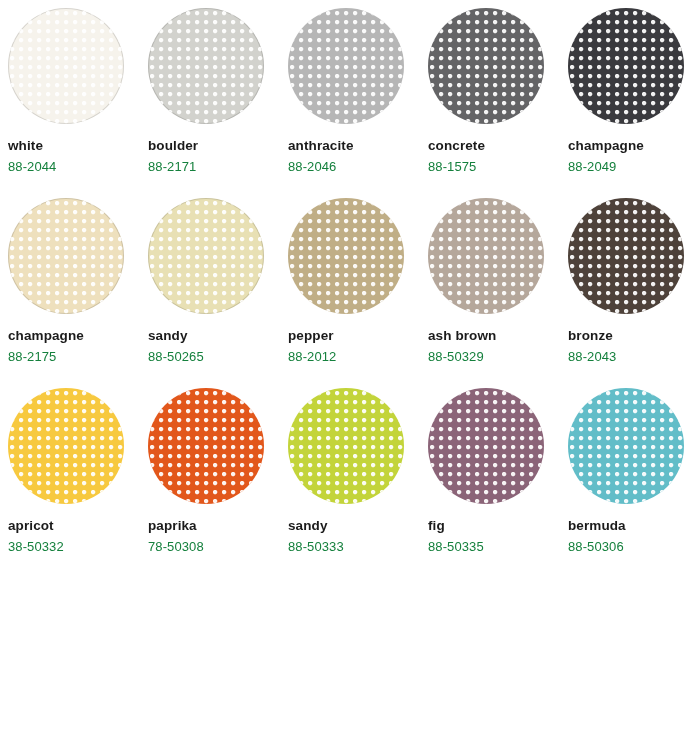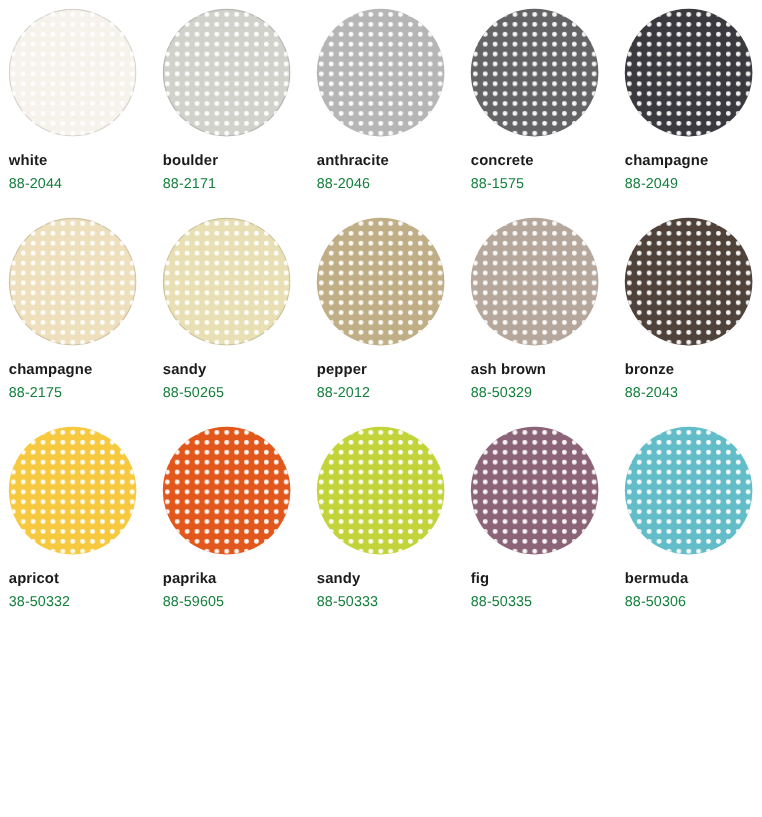--- a/index.html
+++ b/index.html
@@ -169,21 +169,21 @@
         <div class="disc" style="background-color: rgb(247, 201, 63);"></div>
       </div>
       <div class="swatch-name">apricot</div>
       <div class="swatch-code">38-50332</div>
     </div>
     <div class="swatch-cell">
       <div class="disc-wrap">
         <div class="disc" style="background-color: rgb(226, 87, 27);"></div>
       </div>
       <div class="swatch-name">paprika</div>
-      <div class="swatch-code">88-59605</div>
+      <div class="swatch-code">78-50308</div>
     </div>
     <div class="swatch-cell">
       <div class="disc-wrap">
         <div class="disc" style="background-color: rgb(195, 212, 58);"></div>
       </div>
       <div class="swatch-name">sandy</div>
       <div class="swatch-code">88-50333</div>
     </div>
     <div class="swatch-cell">
       <div class="disc-wrap">

